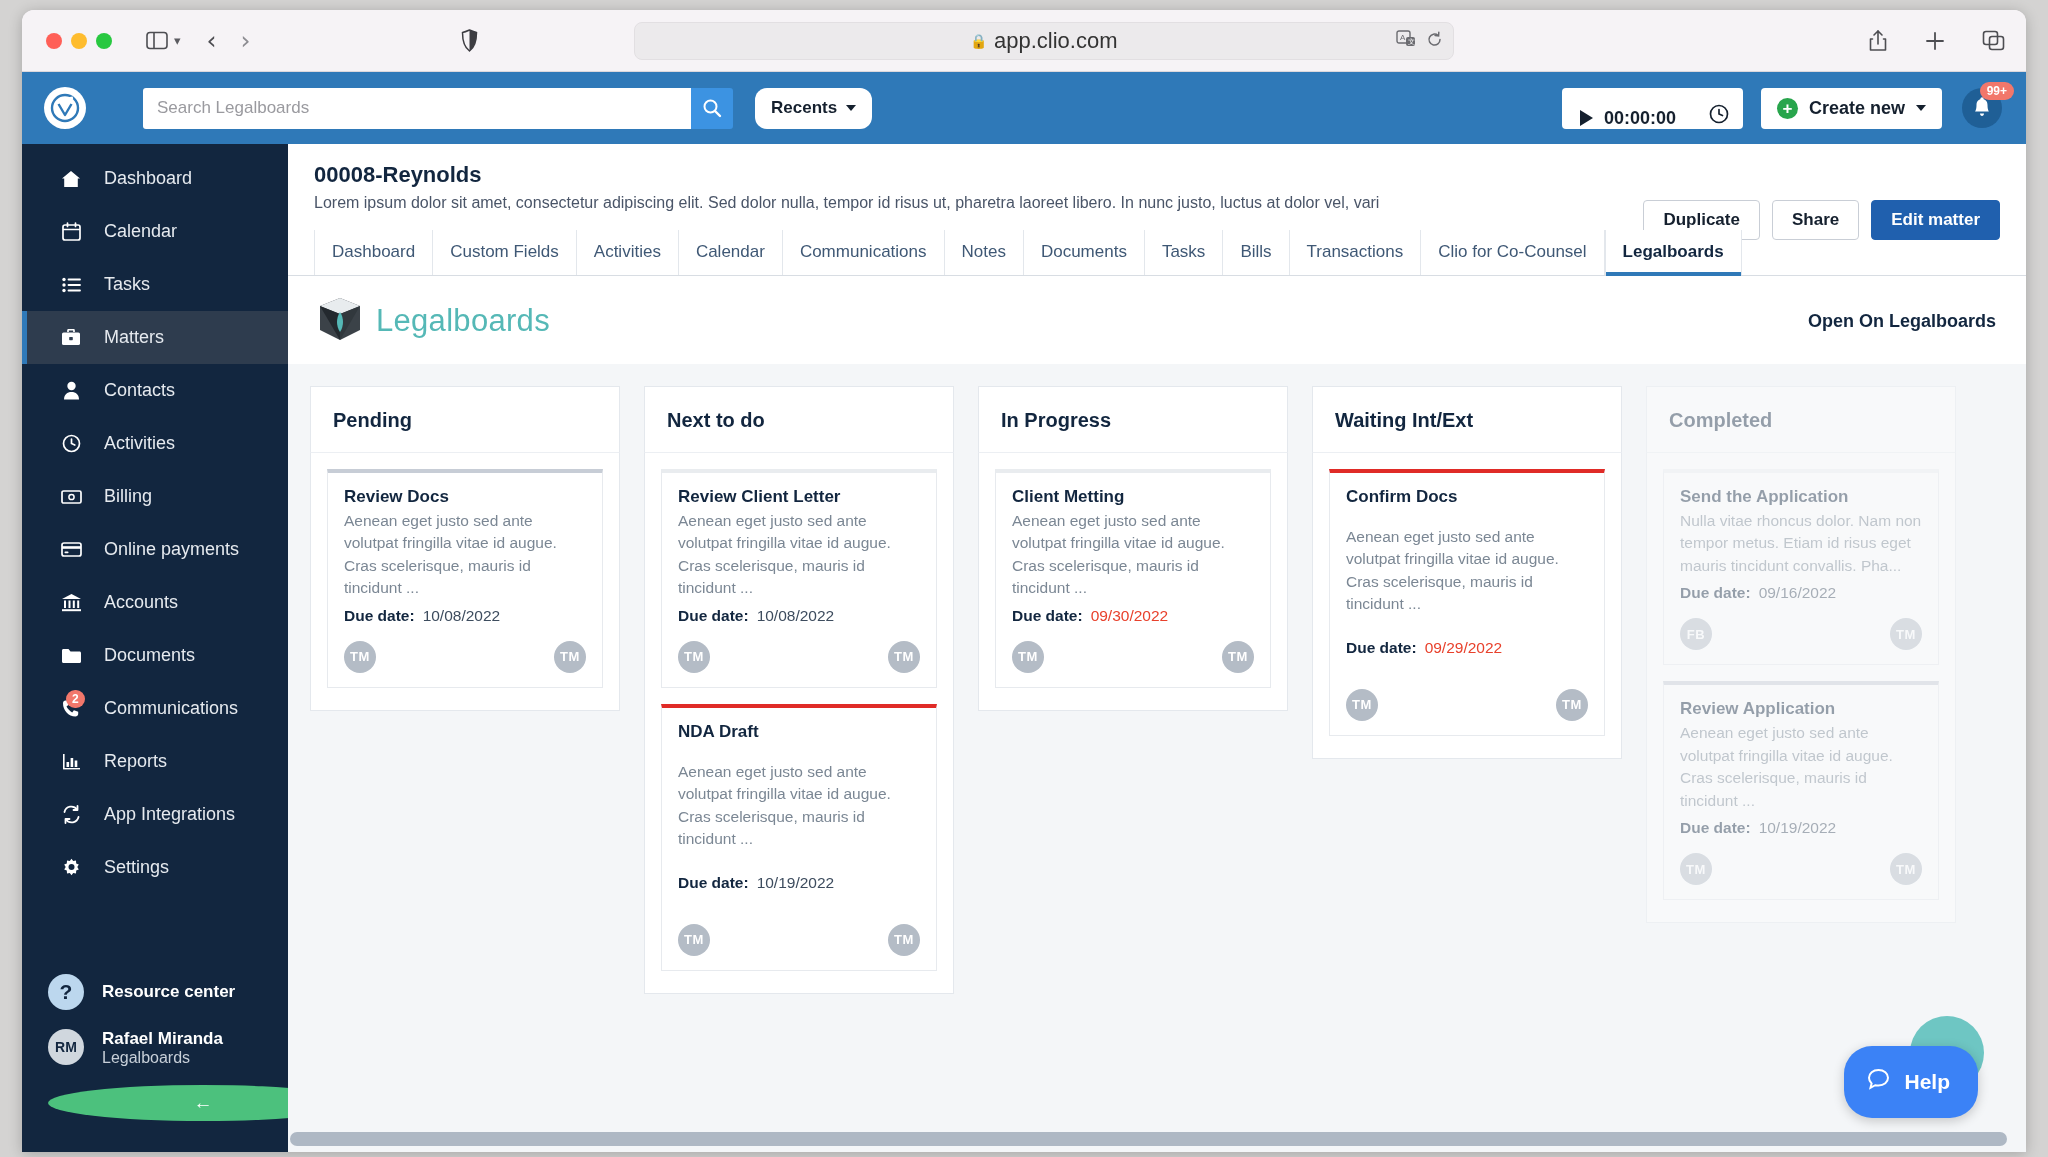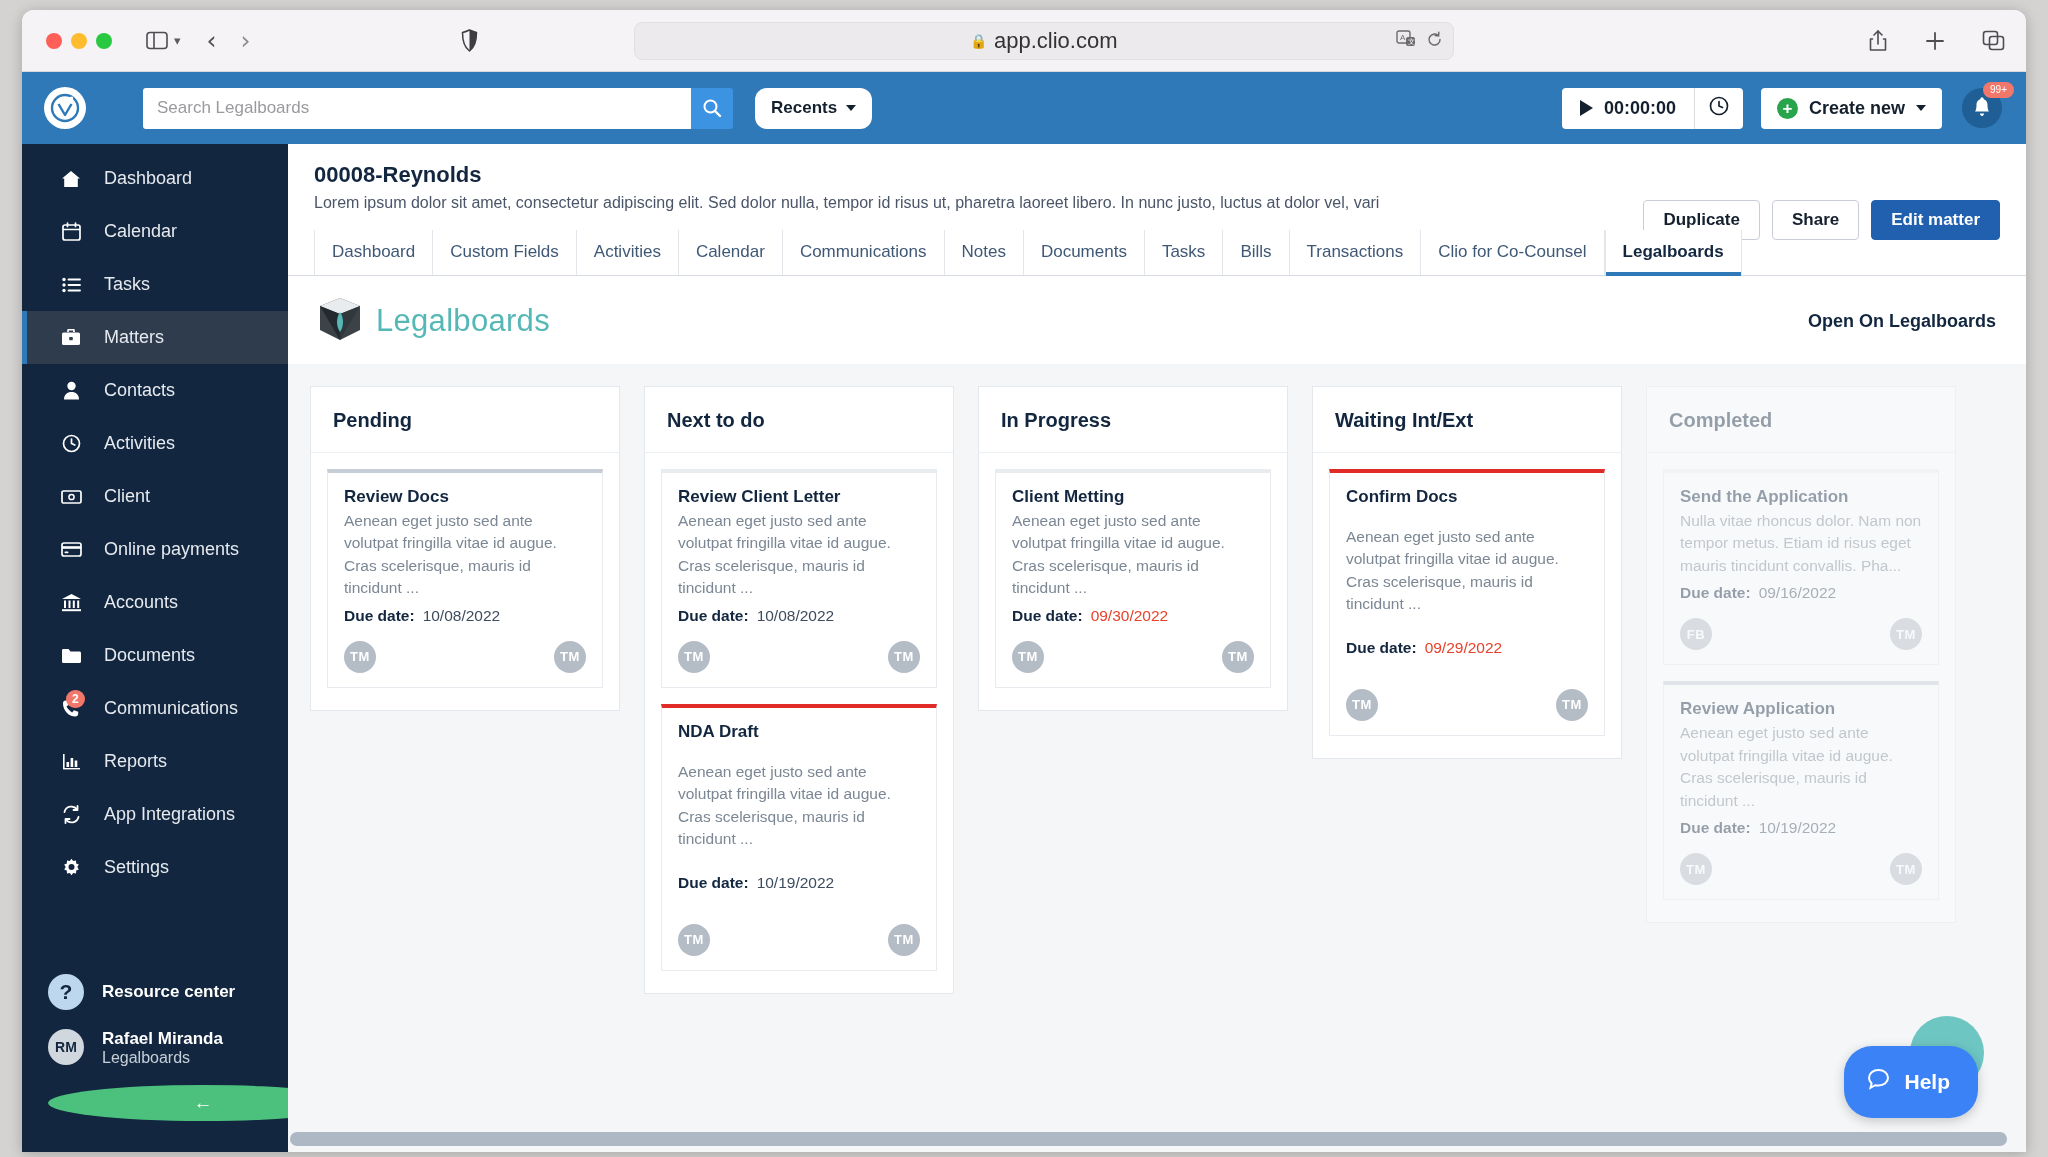--- a/index.html
+++ b/index.html
@@ -90,42 +90,42 @@
   .recents-btn {
     margin-left: 22px; height: 41px; background: #fff;
     border: none; border-radius: 12px;
     padding: 0 16px; font-size: 17px; font-weight: bold; color: #15202e;
     display: flex; align-items: center; gap: 9px; cursor: pointer;
     font-family: "Liberation Sans", sans-serif;
   }
   .caret { width: 0; height: 0; border-left: 5px solid transparent; border-right: 5px solid transparent; border-top: 6px solid #15202e; }
 
   .header-right { position: absolute; right: 22px; display: flex; align-items: center; gap: 18px; }
-  .timer-group { display: flex; background: #fff; border-radius: 4px; overflow: hidden; height: 41px; }
+  .timer-group { display: flex; background: #fff; border-radius: 4px; overflow: hidden; height: 41px; align-items: flex-end; }
   .timer-main { display: flex; align-items: center; gap: 11px; padding: 0 18px; font-size: 18px; font-weight: bold; color: #15202e; cursor: pointer; }
   .timer-sep { width: 1px; background: #dcdcdc; }
   .timer-clock { width: 48px; display: flex; align-items: center; justify-content: center; cursor: pointer; }
   .play-tri { width: 0; height: 0; border-top: 8px solid transparent; border-bottom: 8px solid transparent; border-left: 13px solid #15202e; }
   .create-btn {
     height: 41px; background: #fff; border: none; border-radius: 4px;
     padding: 0 16px; display: flex; align-items: center; gap: 11px;
     font-size: 18px; font-weight: bold; color: #15202e; cursor: pointer;
     font-family: "Liberation Sans", sans-serif;
   }
   .plus-circle {
     width: 21px; height: 21px; border-radius: 50%; background: #28a54c;
     display: flex; align-items: center; justify-content: center;
     color: #fff; font-size: 17px; font-weight: bold; line-height: 1;
   }
   .bell-wrap { position: relative; width: 44px; height: 44px; display: flex; align-items: center; justify-content: center; cursor: pointer; }
   .bell-circle { width: 40px; height: 40px; border-radius: 50%; background: #1f5f96; display: flex; align-items: center; justify-content: center; }
   .badge99 {
     position: absolute; top: -4px; right: -10px;
     background: #f2776b; color: #fff;
-    font-size: 10px; font-weight: normal;
+    font-size: 12px; font-weight: bold;
     border-radius: 11px; padding: 2px 7px; line-height: 1.2; margin-left: 15px;
   }
 
   
   .app-body { display: flex; height: calc(1142px - 62px - 72px); position: relative; }
 
   
   .sidebar {
     width: 266px; background: #12263f;
     display: flex; flex-direction: column;
@@ -465,21 +465,21 @@
           <span>Activities</span>
         </div>
 
         <div class="nav-item">
           <span class="nav-icon">
             <svg width="21" height="14" viewBox="0 0 21 14">
                 <rect x="1" y="1" width="19" height="12" rx="1.6" fill="none" stroke="#fff" stroke-width="1.7"></rect>
                 <circle cx="10.5" cy="7" r="2.6" fill="none" stroke="#fff" stroke-width="1.5"></circle>
               </svg>
           </span>
-          <span>Client</span>
+          <span>Billing</span>
         </div>
 
         <div class="nav-item">
           <span class="nav-icon">
             <svg width="21" height="15" viewBox="0 0 21 15">
                 <rect x="1" y="1" width="19" height="13" rx="2" fill="none" stroke="#fff" stroke-width="1.7"></rect>
                 <rect x="1" y="4.2" width="19" height="2.6" fill="#fff"></rect>
                 <rect x="3.5" y="9.5" width="4" height="1.8" rx="0.8" fill="#fff"></rect>
               </svg>
           </span>

